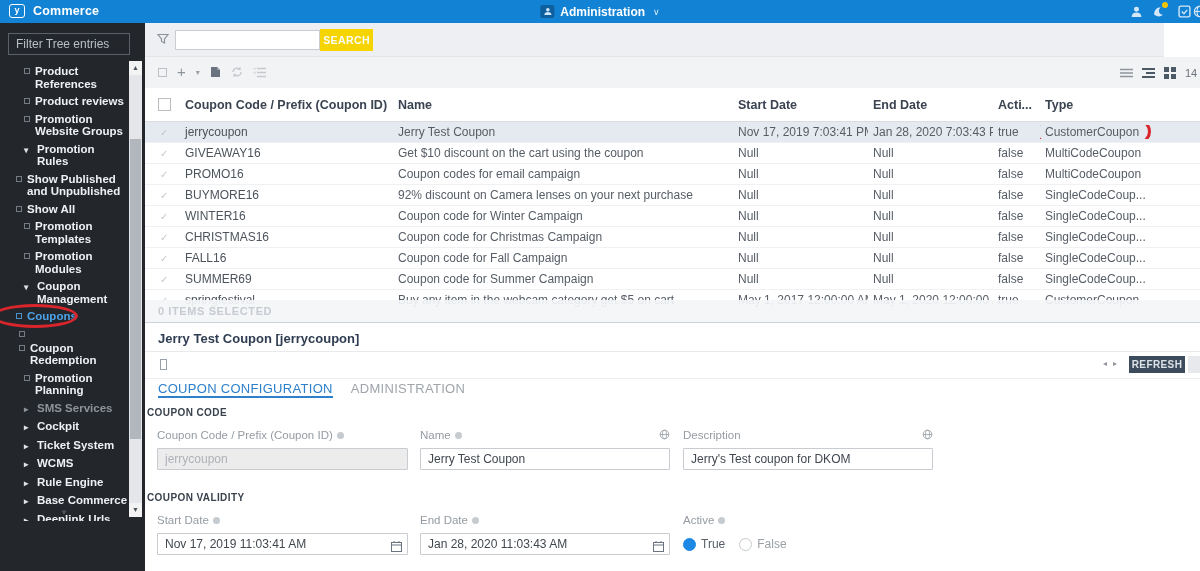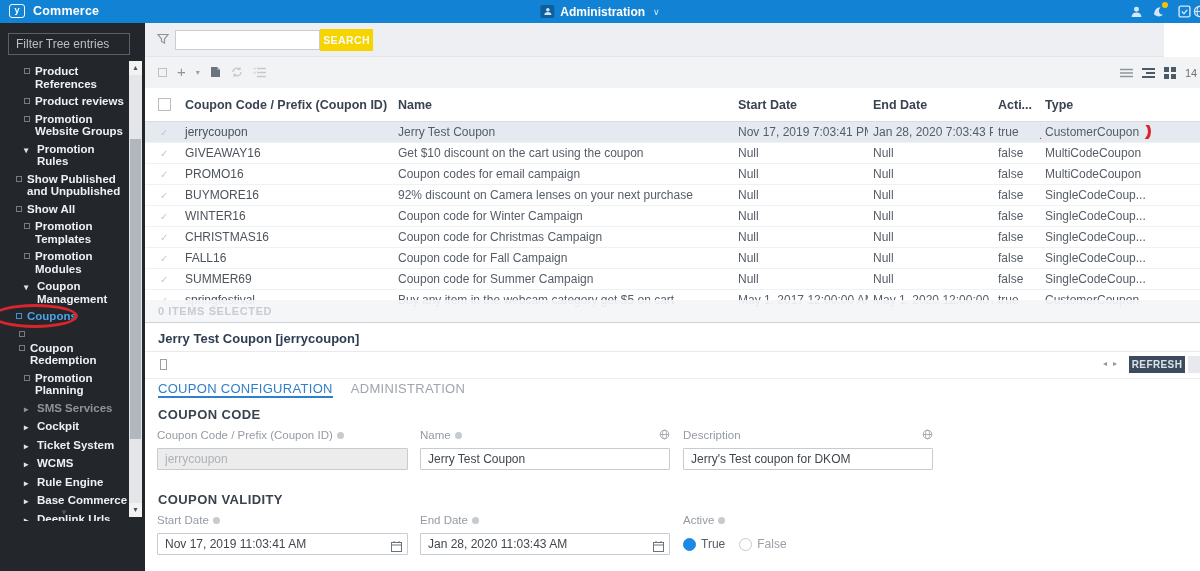--- a/index.html
+++ b/index.html
@@ -88,21 +88,21 @@
   .pin-ic { position:absolute; left:15px; top:36px; width:7px; height:11px; border:1.5px solid #9aa0a7; }
   .d-nav { position:absolute; left:958px; top:36px; font-size:8px; color:#8f959c; letter-spacing:6px; }
   .refresh-btn { position:absolute; left:984px; top:33px; width:56px; height:17px; background:#3c4c5c; border:none; color:#dde2e8;
     font-size:10px; font-weight:700; letter-spacing:.4px; cursor:pointer; font-family:"Liberation Sans",sans-serif; }
   .part-btn { position:absolute; left:1043px; top:33px; width:30px; height:17px; background:#e7e9ec; border:none; }
   .d-div2 { position:absolute; left:0; top:55px; width:1055px; border-top:1px solid #eceef0; }
   .tabs { position:absolute; left:13px; top:58px; display:flex; gap:18px; }
   .tab { font-size:13px; font-weight:400; letter-spacing:.3px; padding-bottom:0; cursor:pointer; }
   .tab.on { color:#2e80cb; border-bottom:2px solid #2e80cb; }
   .tab.off { color:#9fa5ab; }
-  .sec-h { position:absolute; left:13px; font-size:13px; font-weight:700; color:#39424d; letter-spacing:.4px; }
+  .sec-h { position:absolute; left:2px; font-size:10px; font-weight:700; color:#39424d; letter-spacing:.4px; }
   .fg { position:absolute; }
   .fg .lrow { display:flex; align-items:center; height:14px; margin-bottom:6px; }
   .flabel { font-size:11.5px; color:#959ba2; }
   .info-dot { width:7px; height:7px; border-radius:50%; background:#c6cbd0; margin-left:4px; }
   .spacer { flex:1; }
   .finput { width:100%; height:22px; border:1px solid #c8cbcf; border-radius:1px; background:#fff; font-size:12px; color:#40474e;
     padding:0 7px; font-family:"Liberation Sans",sans-serif; }
   .finput:disabled { background:#ececec; color:#aeb2b7; }
   .date-wrap { position:relative; }
   .cal-ic { position:absolute; right:6px; top:5px; }

